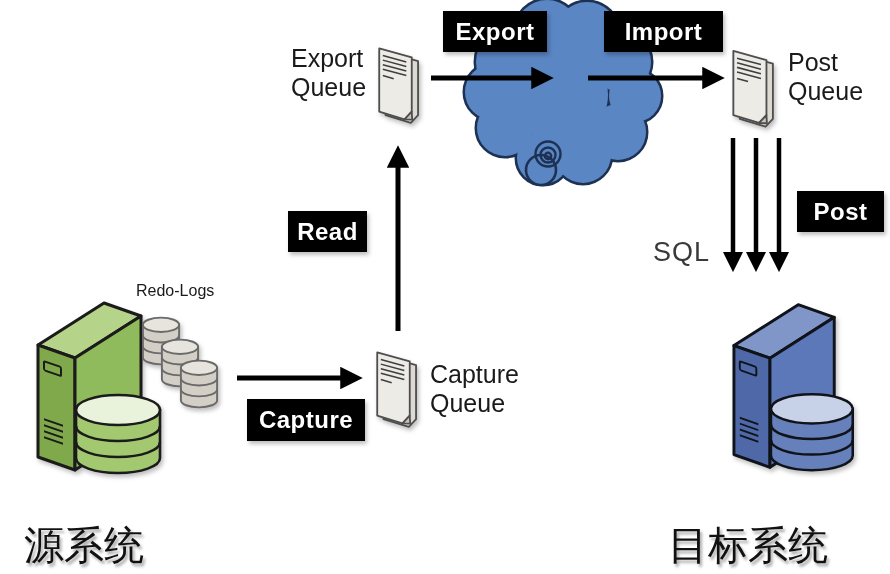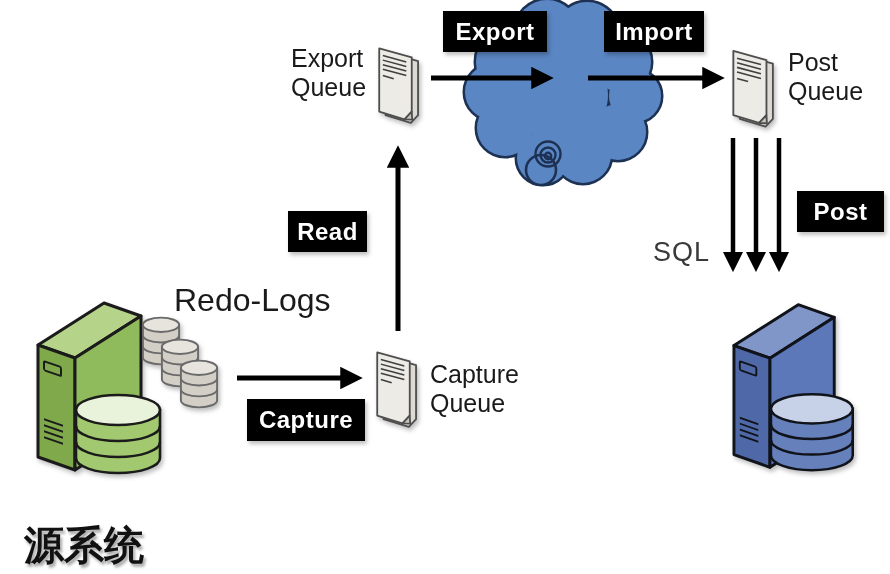--- a/index.html
+++ b/index.html
@@ -13,24 +13,24 @@
     position:absolute;display:flex;align-items:center;justify-content:center;
     background:var(--badge_bg,#000);color:var(--badge_text,#fff);
     font-size:24px;font-weight:700;letter-spacing:0.5px;
     box-shadow:2px 3px 4px rgba(0,0,0,0.25);
   }
   .q-label{
     position:absolute;font-size:25px;line-height:29px;color:var(--text_black,#1a1a1a);
     white-space:nowrap;
   }
   .q-label span{display:block;}
-  .plain-label{position:absolute;font-size:32px;color:var(--text_black,#1a1a1a);white-space:nowrap;margin-left:38px;}
+  .plain-label{position:absolute;font-size:16px;color:var(--text_black,#1a1a1a);white-space:nowrap;}
   .sql-label{position:absolute;font-size:27px;color:var(--sql_gray,#3a3a3a);letter-spacing:1px;margin-top:44px;}
   .system-label{
-    position:absolute;font-size:40px;font-weight:700;color:#111;white-space:nowrap;
+    position:absolute;font-size:40px;font-weight:400;color:#111;white-space:nowrap;
     text-shadow:2px 3px 3px rgba(0,0,0,0.35);
   }
   .watermark{
     position:absolute;font-size:17px;color:var(--watermark_gray,#b5b5b5);white-space:nowrap;
   }
   
   .server-green{--srv-top:#b5d48a;--srv-left:#7fa94a;--srv-right:var(--source_green,#8fbb5c);
     --cyl-body:#a2c970;--cyl-top:#e9f2da;--srv-stroke:#1b1b1b;}
   .server-blue{--srv-top:#8095c8;--srv-left:#4f69a8;--srv-right:var(--target_blue,#5c78b8);
     --cyl-body:#6680bb;--cyl-top:#c7d2e8;--srv-stroke:#10131a;}
@@ -164,21 +164,21 @@
     </svg>
   <svg class="icon soft-shadow" style="left:726px;top:33px" width="57" height="100" viewBox="0 0 62 102">
       <use href="#sym-doc"></use>
     </svg>
 
   <svg class="icon soft-shadow server-blue" style="left:700px;top:292px" width="175" height="185" viewBox="0 0 150 190">
     <use href="#sym-server"></use>
   </svg>
 
   <div class="badge" style="left:443px;top:11px;width:104px;height:41px">Export</div>
-  <div class="badge" style="left:604px;top:11px;width:100px;height:41px">Import</div>
+  <div class="badge" style="left:604px;top:11px;width:119px;height:41px">Import</div>
   <div class="badge" style="left:288px;top:211px;width:79px;height:41px">Read</div>
   <div class="badge" style="left:247px;top:399px;width:118px;height:42px">Capture</div>
   <div class="badge" style="left:797px;top:191px;width:87px;height:41px">Post</div>
 
   <div class="q-label" style="left:291px;top:44px">
     <span>Export</span>
     <span>Queue</span>
   </div>
   <div class="q-label" style="left:430px;top:360px">
     <span>Capture</span>
@@ -186,15 +186,16 @@
   </div>
   <div class="q-label" style="left:788px;top:48px">
     <span>Post</span>
     <span>Queue</span>
   </div>
 
   <div class="plain-label" style="left:136px;top:282px">Redo-Logs</div>
   <div class="sql-label" style="left:653px;top:193px">SQL</div>
 
   <div class="system-label" style="left:24px;top:518px">源系统</div>
+  <div class="system-label" style="left:668px;top:518px">目标系统</div>
 
 
 </div>
 
 </body></html>

